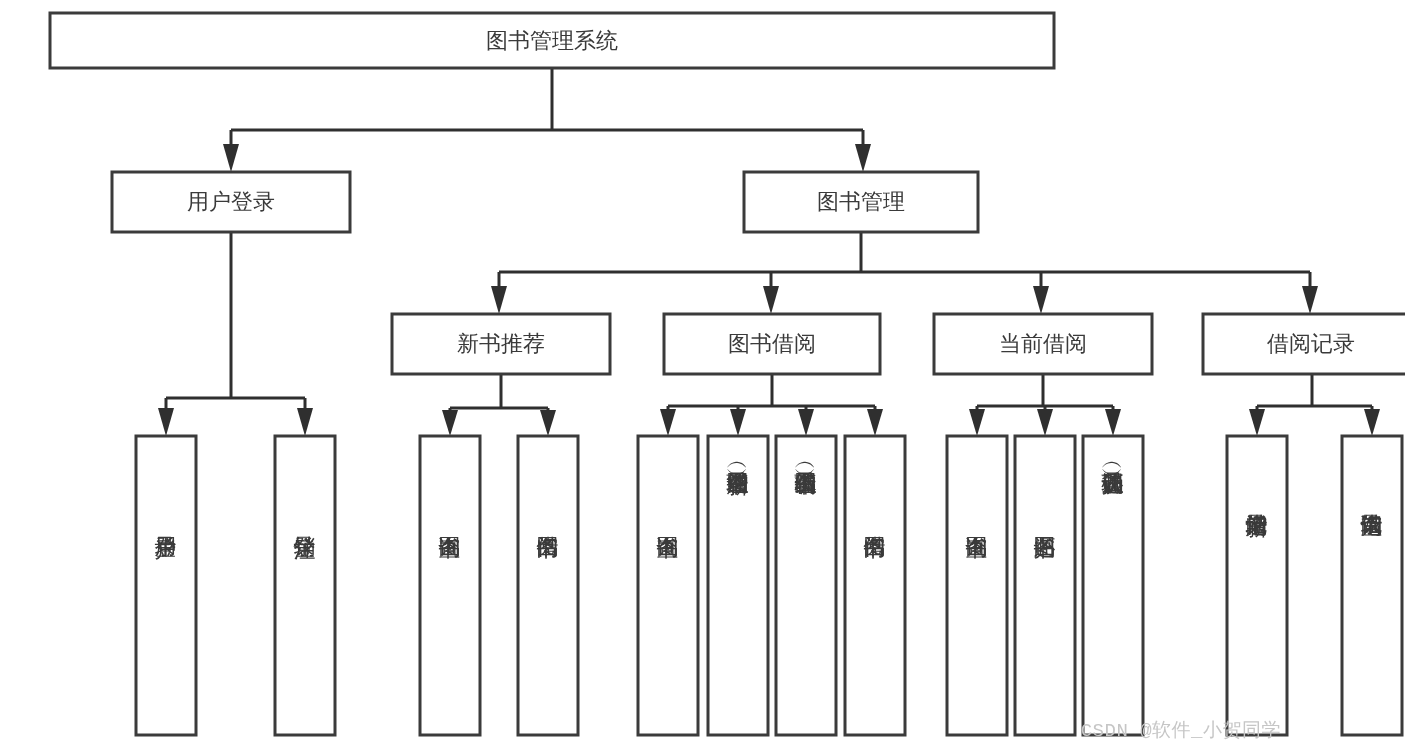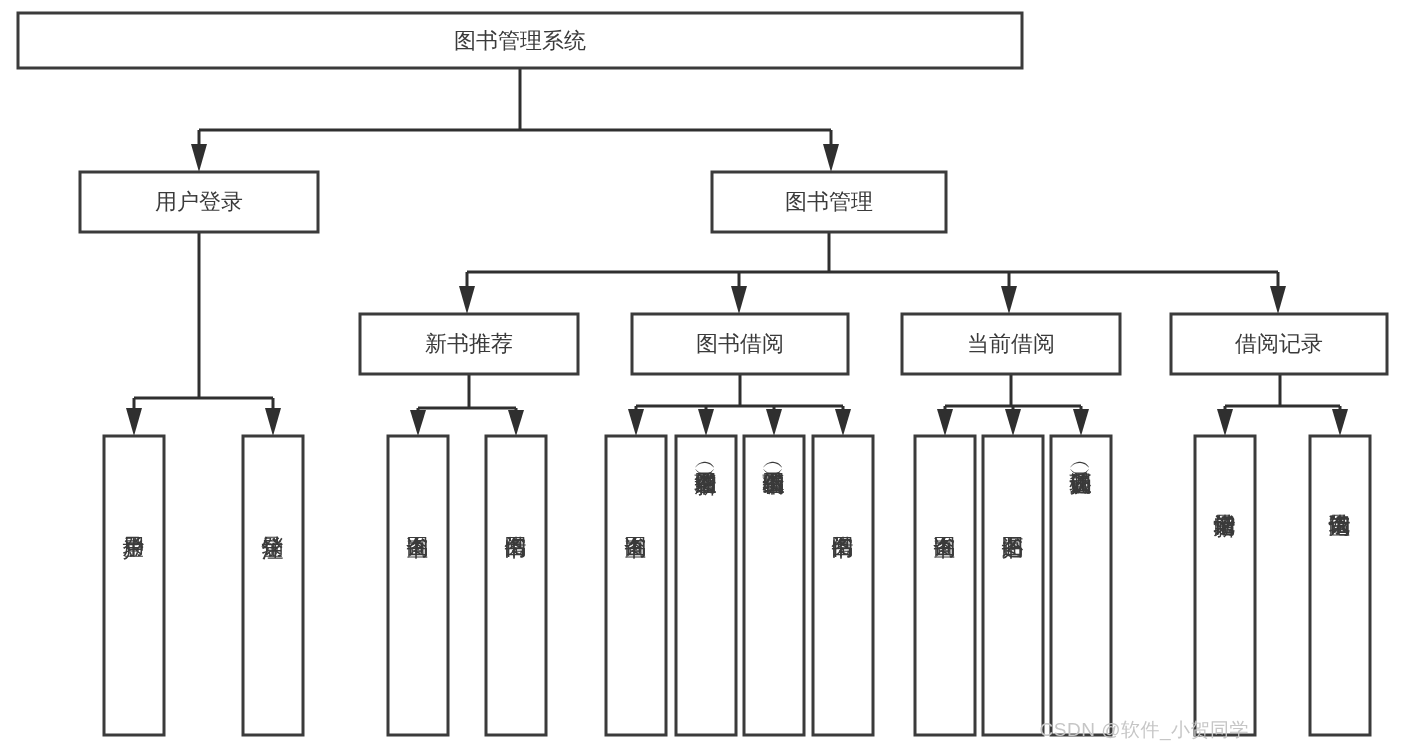--- a/index.html
+++ b/index.html
@@ -11,20 +11,21 @@
     width: 1405px;
     height: 747px;
     font-family: "DejaVu Sans", "Liberation Sans", sans-serif;
     overflow: hidden;
   }
   #diagram-root {
     position: relative;
     width: 1257px;
     height: 747px;
     background: #ffffff;
+    margin-left: 32px;
   }
   svg.flow {
     position: absolute;
     left: 0;
     top: 0;
     width: 1405px;
     height: 747px;
   }
   .node-box {
     fill: #ffffff;
@@ -50,21 +51,21 @@
     fill: none;
   }
   .arrow-head {
     fill: #2f2f2f;
     stroke: none;
   }
   .watermark {
     position: absolute;
     right: 8px;
     bottom: 4px;
-    font-family: Liberation Sans, sans-serif;
+    font-family: Liberation Mono, monospace;
     font-size: 19px;
     color: #c6c6c6;
     white-space: nowrap;
     letter-spacing: 0.5px;
   }
 </style>
 </head>
 <body>
 
 <div id="diagram-root">

